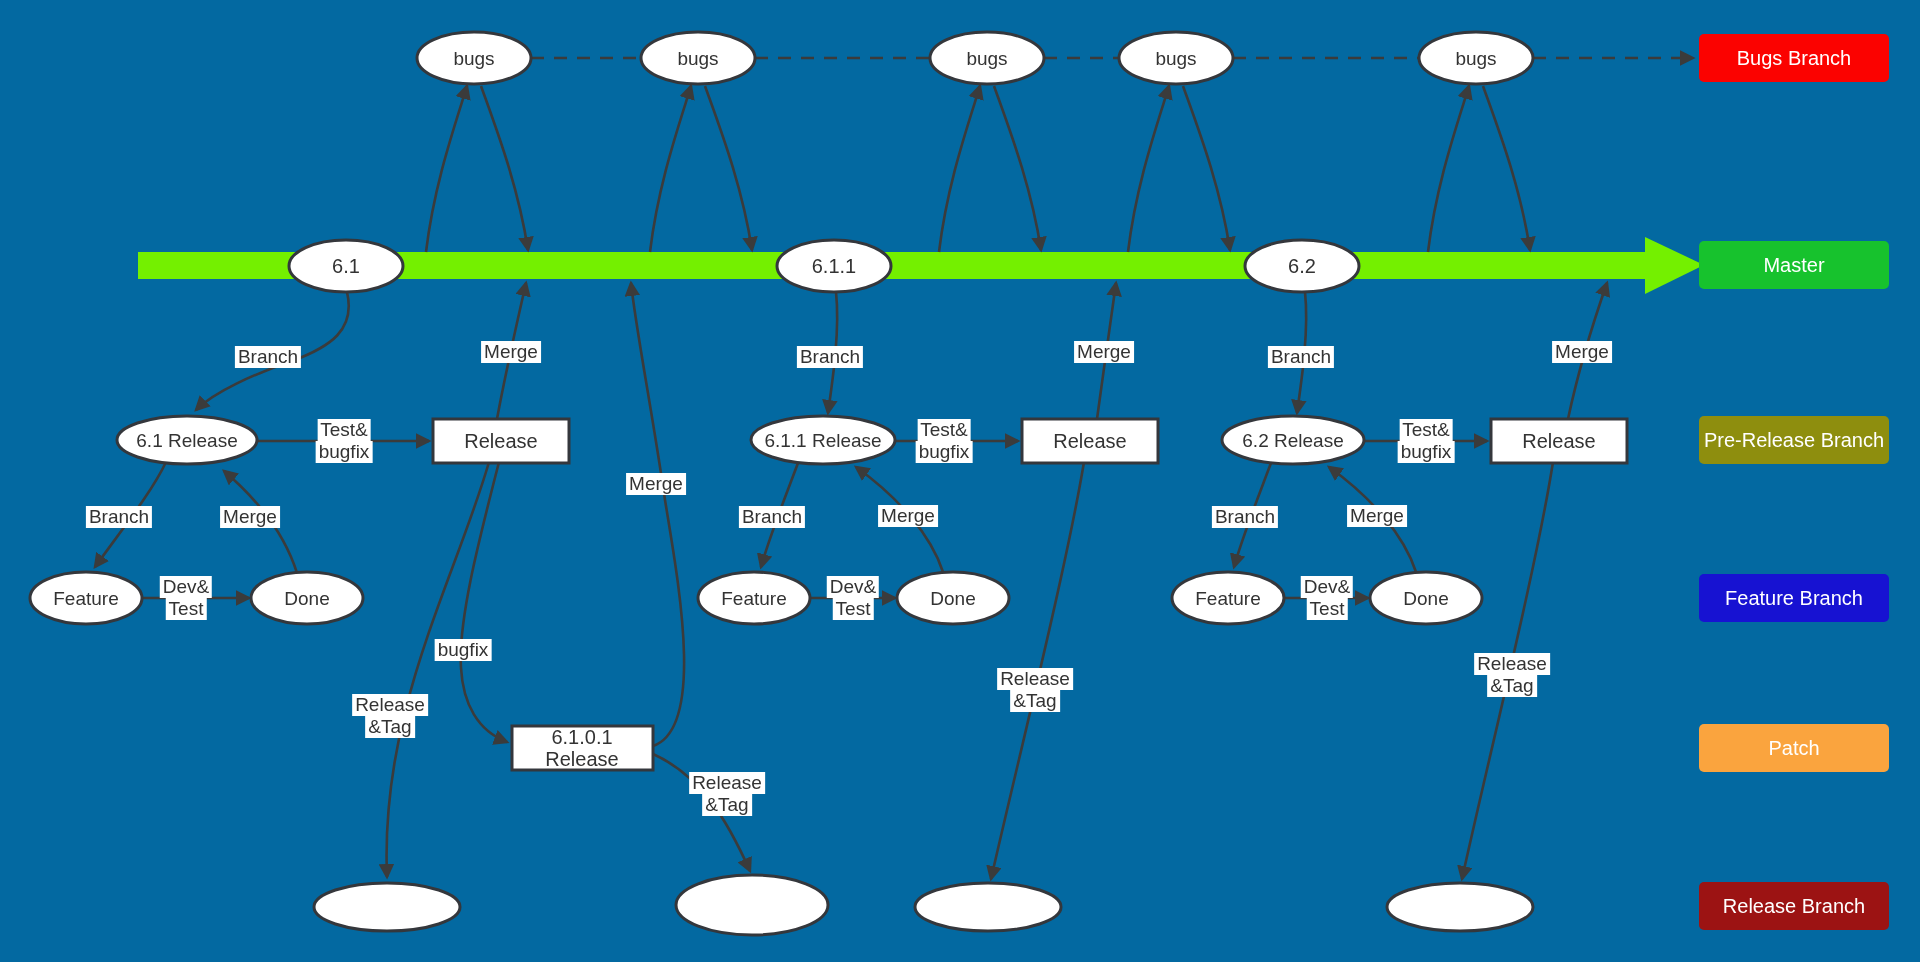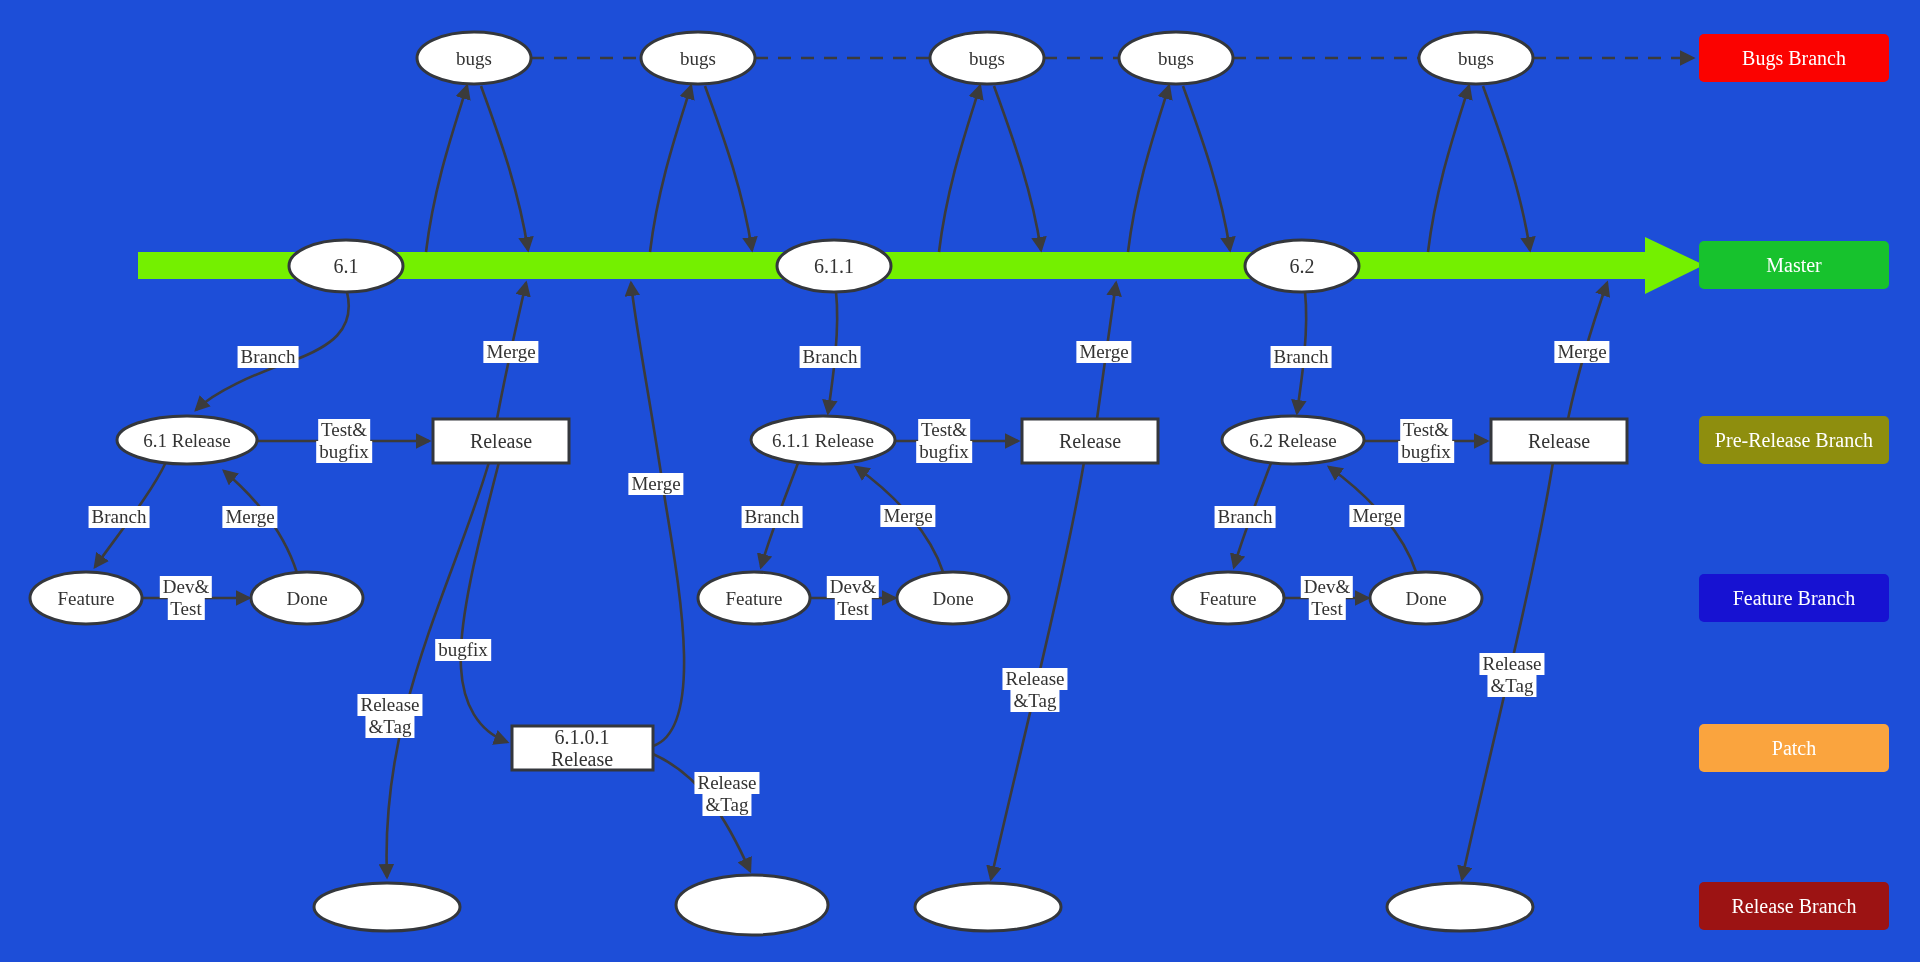--- a/index.html
+++ b/index.html
@@ -1,17 +1,17 @@
 <!DOCTYPE html>
 <html><head>
 <meta charset="utf-8">
 <style>
   html,body{margin:0;padding:0;background:#F0F0F0;}
-  .stage{position:relative;width:1920px;height:962px;background:#1d4ed8;
-         font-family:Liberation Serif, serif;overflow:hidden;}
+  .stage{position:relative;width:1920px;height:962px;background:#0369a1;
+         font-family:Liberation Sans, sans-serif;overflow:hidden;}
   .stage svg{position:absolute;left:0;top:0;}
   .edge{fill:none;stroke:#3B3B3B;stroke-width:2.6;}
   .arr{marker-end:url(#arw);}
   .dash{stroke-dasharray:13 10;}
   .nodeE{fill:#FFFFFF;stroke:#34373C;stroke-width:3;}
   .nodeR{fill:#FFFFFF;stroke:#34373C;stroke-width:3;}
   .nt{font-size:20px;fill:#333333;text-anchor:middle;}
   .nt19{font-size:19px;fill:#333333;text-anchor:middle;}
   .ntw{font-size:18px;fill:#FFFFFF;text-anchor:middle;}
   .lg{font-size:20px;fill:#FFFFFF;text-anchor:middle;}

